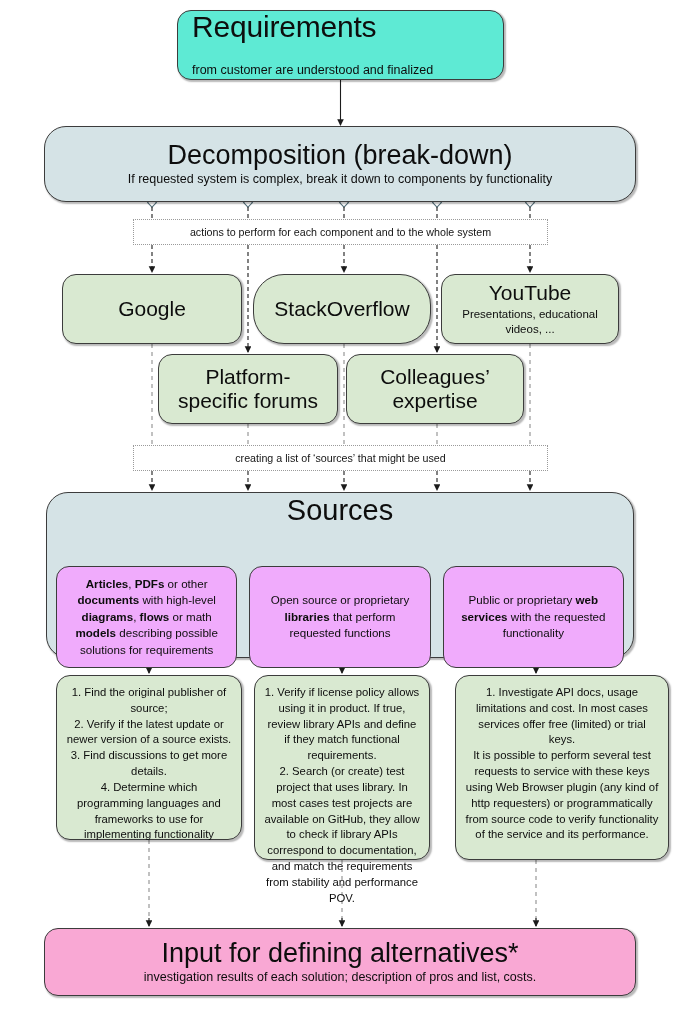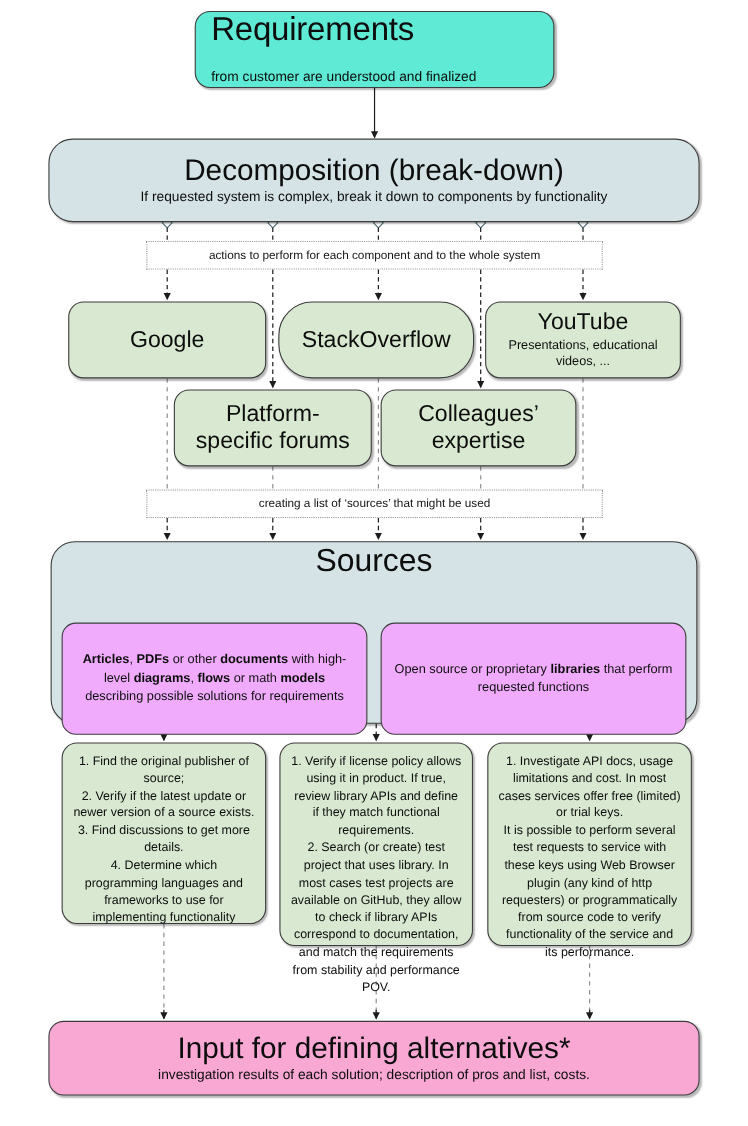--- a/index.html
+++ b/index.html
@@ -62,21 +62,21 @@
   #sources    {left:46px; top:492px; width:588px;height:166px;}
   #sources .hdr{font-size:29px;line-height:1;margin-top:14px;margin-bottom:9px;}
   #sources .row{display:flex;gap:12px;justify-content:center;width:100%;padding:0 9px;box-sizing:border-box;}
   #sources .cell{
     flex:1;background:#f0abfc;border:1.2px solid #3c3c3c;border-radius:13px;
     min-height:100px;display:flex;align-items:center;justify-content:center;margin-top:32px;
   }
 
   #det1 {left:56px; top:675px; width:186px;height:165px;}
   #det2 {left:254px;top:675px; width:176px;height:185px;}
-  #det3 {left:443px;top:675px; width:186px;height:185px;}
+  #det3 {left:455px;top:675px; width:214px;height:185px;}
   #det1,#det2,#det3{align-items:flex-start;justify-content:flex-start;padding-top:9px;}
 
   #final {left:44px; top:928px; width:592px;height:68px;}
 </style>
 </head>
 <body>
 
 <div id="canvas">
 
   <svg class="wires" viewBox="0 0 680 1024">
@@ -185,20 +185,23 @@
 
   <div class="box bluegray" id="sources">
     <div class="hdr">Sources</div>
     <div class="row">
       <div class="cell">
         <div class="para"><b>Articles</b>, <b>PDFs</b> or other <b>documents</b> with high-level <b>diagrams</b>, <b>flows</b> or math <b>models</b> describing possible solutions for requirements</div>
       </div>
       <div class="cell">
         <div class="para">Open source or proprietary <b>libraries</b> that perform requested functions</div>
       </div>
+      <div class="cell">
+        <div class="para">Public or proprietary <b>web services</b> with the requested functionality</div>
+      </div>
     </div>
   </div>
 
   <div class="box green" id="det1">
     <div class="para-left">1. Find the original publisher of source;<br>2. Verify if the latest update or newer version of a source exists.<br>3. Find discussions to get more details.<br>4. Determine which programming languages and frameworks to use for implementing functionality</div>
   </div>
   <div class="box green" id="det2">
     <div class="para-left">1. Verify if license policy allows using it in product. If true, review library APIs and define if they match functional requirements.<br>2. Search (or create) test project that uses library. In most cases test projects are available on GitHub, they allow to check if library APIs correspond to documentation, and match the requirements from stability and performance POV.</div>
   </div>
   <div class="box green" id="det3">

